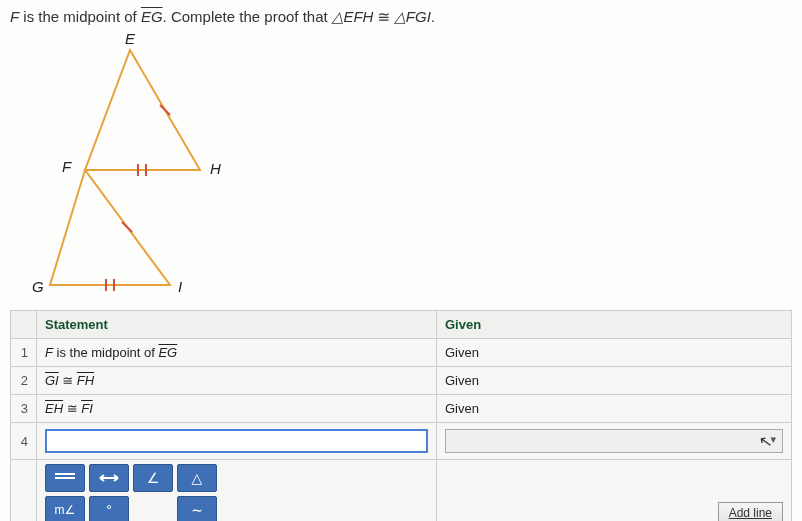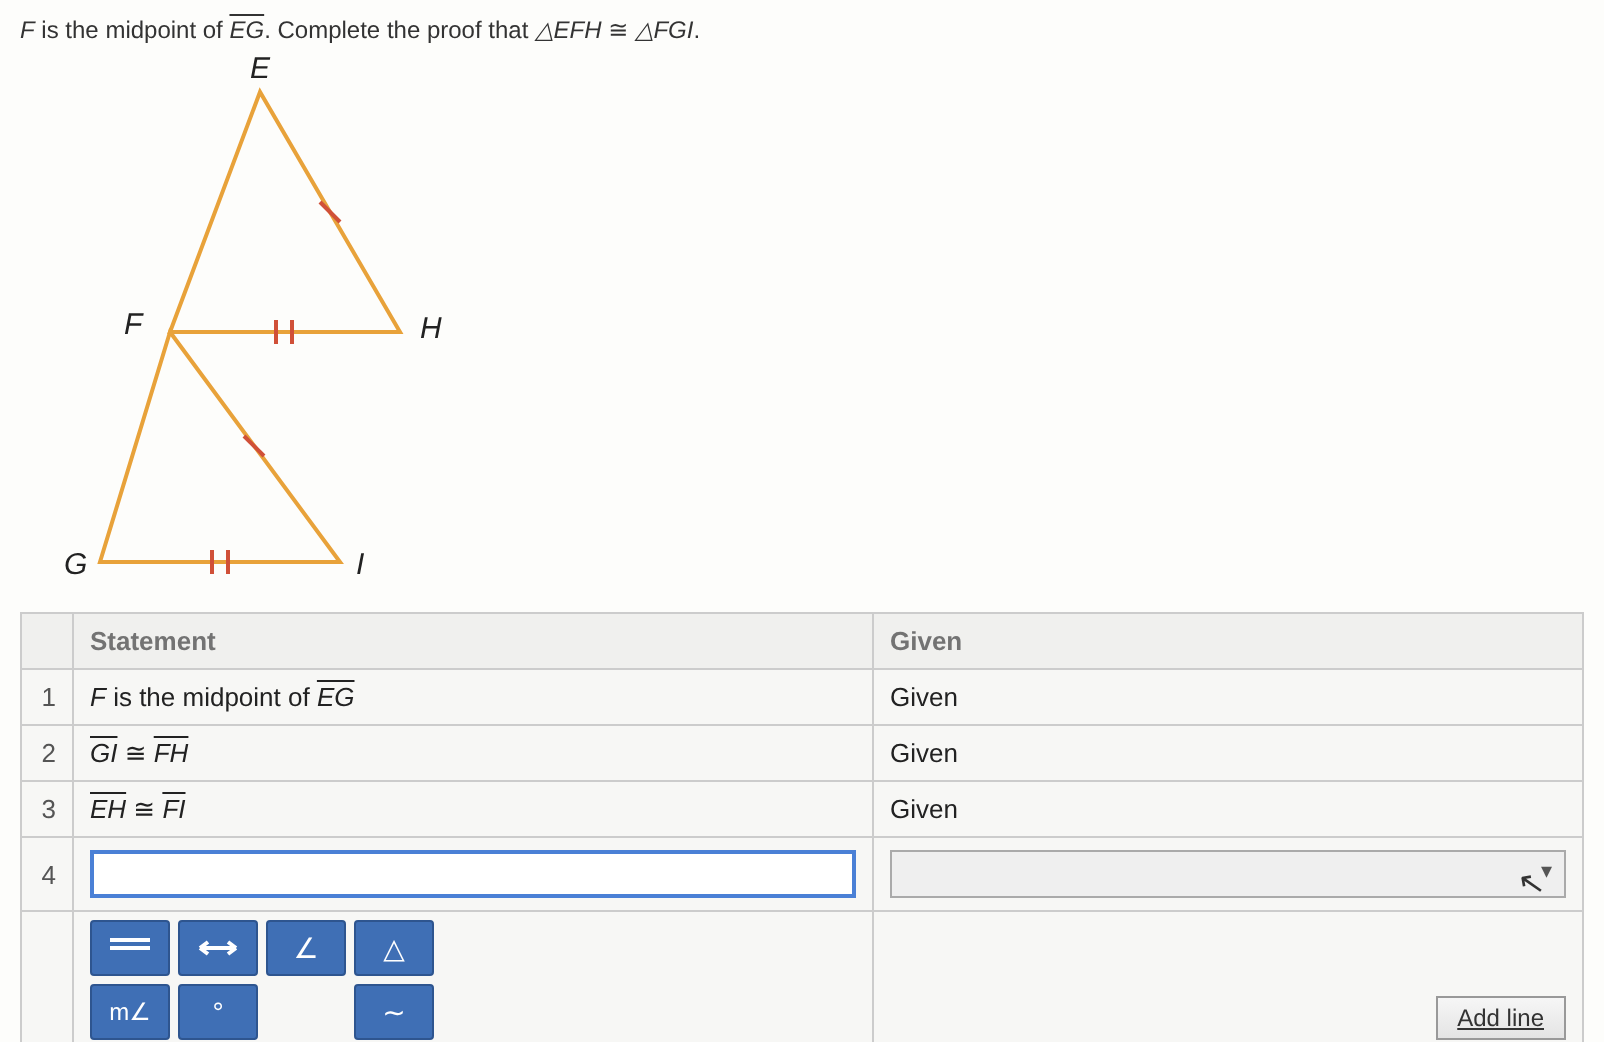--- a/index.html
+++ b/index.html
@@ -7,21 +7,21 @@
     font-family: Arial, Helvetica, sans-serif;
     background: #fdfdfb;
     color: #222;
     width: 802px;
     height: 521px;
     overflow: hidden;
     position: relative;
   }
   .problem-text {
     font-style: italic;
-    font-size: 12px;
+    font-size: 15px;
     padding: 8px 10px 4px 10px;
     color: #333;
   }
   .problem-text .upright { font-style: normal; }
   .over { text-decoration: overline; font-style: italic; }
   .diagram-wrap {
     position: relative;
     width: 300px;
     height: 280px;
     margin-left: 10px;
@@ -38,21 +38,21 @@
   }
   .proof th, .proof td {
     border: 1px solid #ccc;
     padding: 6px 8px;
     text-align: left;
     background: #f7f7f5;
   }
   .proof th {
     background: #f0f0ee;
     font-weight: bold;
-    color:#737373;
+    color:#14532d;
   }
   .proof td.num { width: 26px; text-align:right; color:#555; }
   .statement-col { width: 400px; }
   .italic { font-style: italic; }
 
   .stmt-input {
     width: 100%;
     height: 24px;
     border: 2px solid #4a80d6;
     background: #fff;

